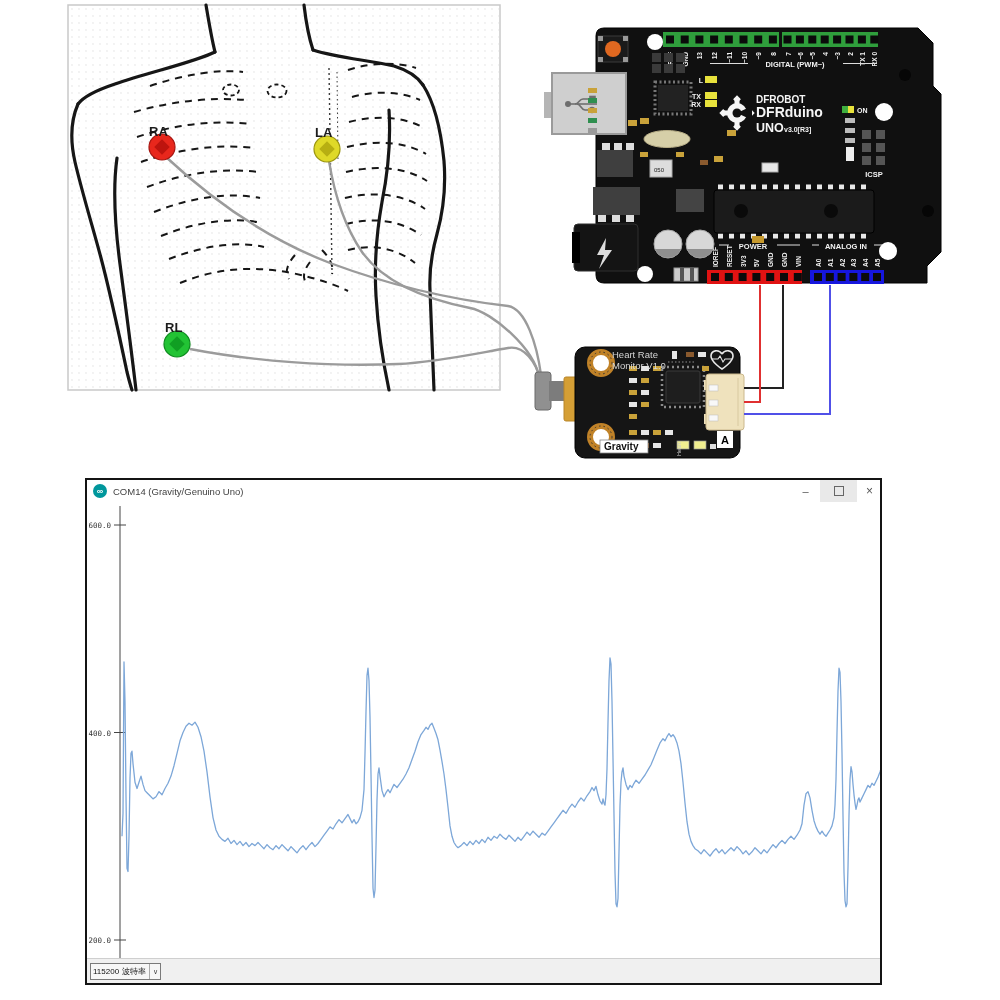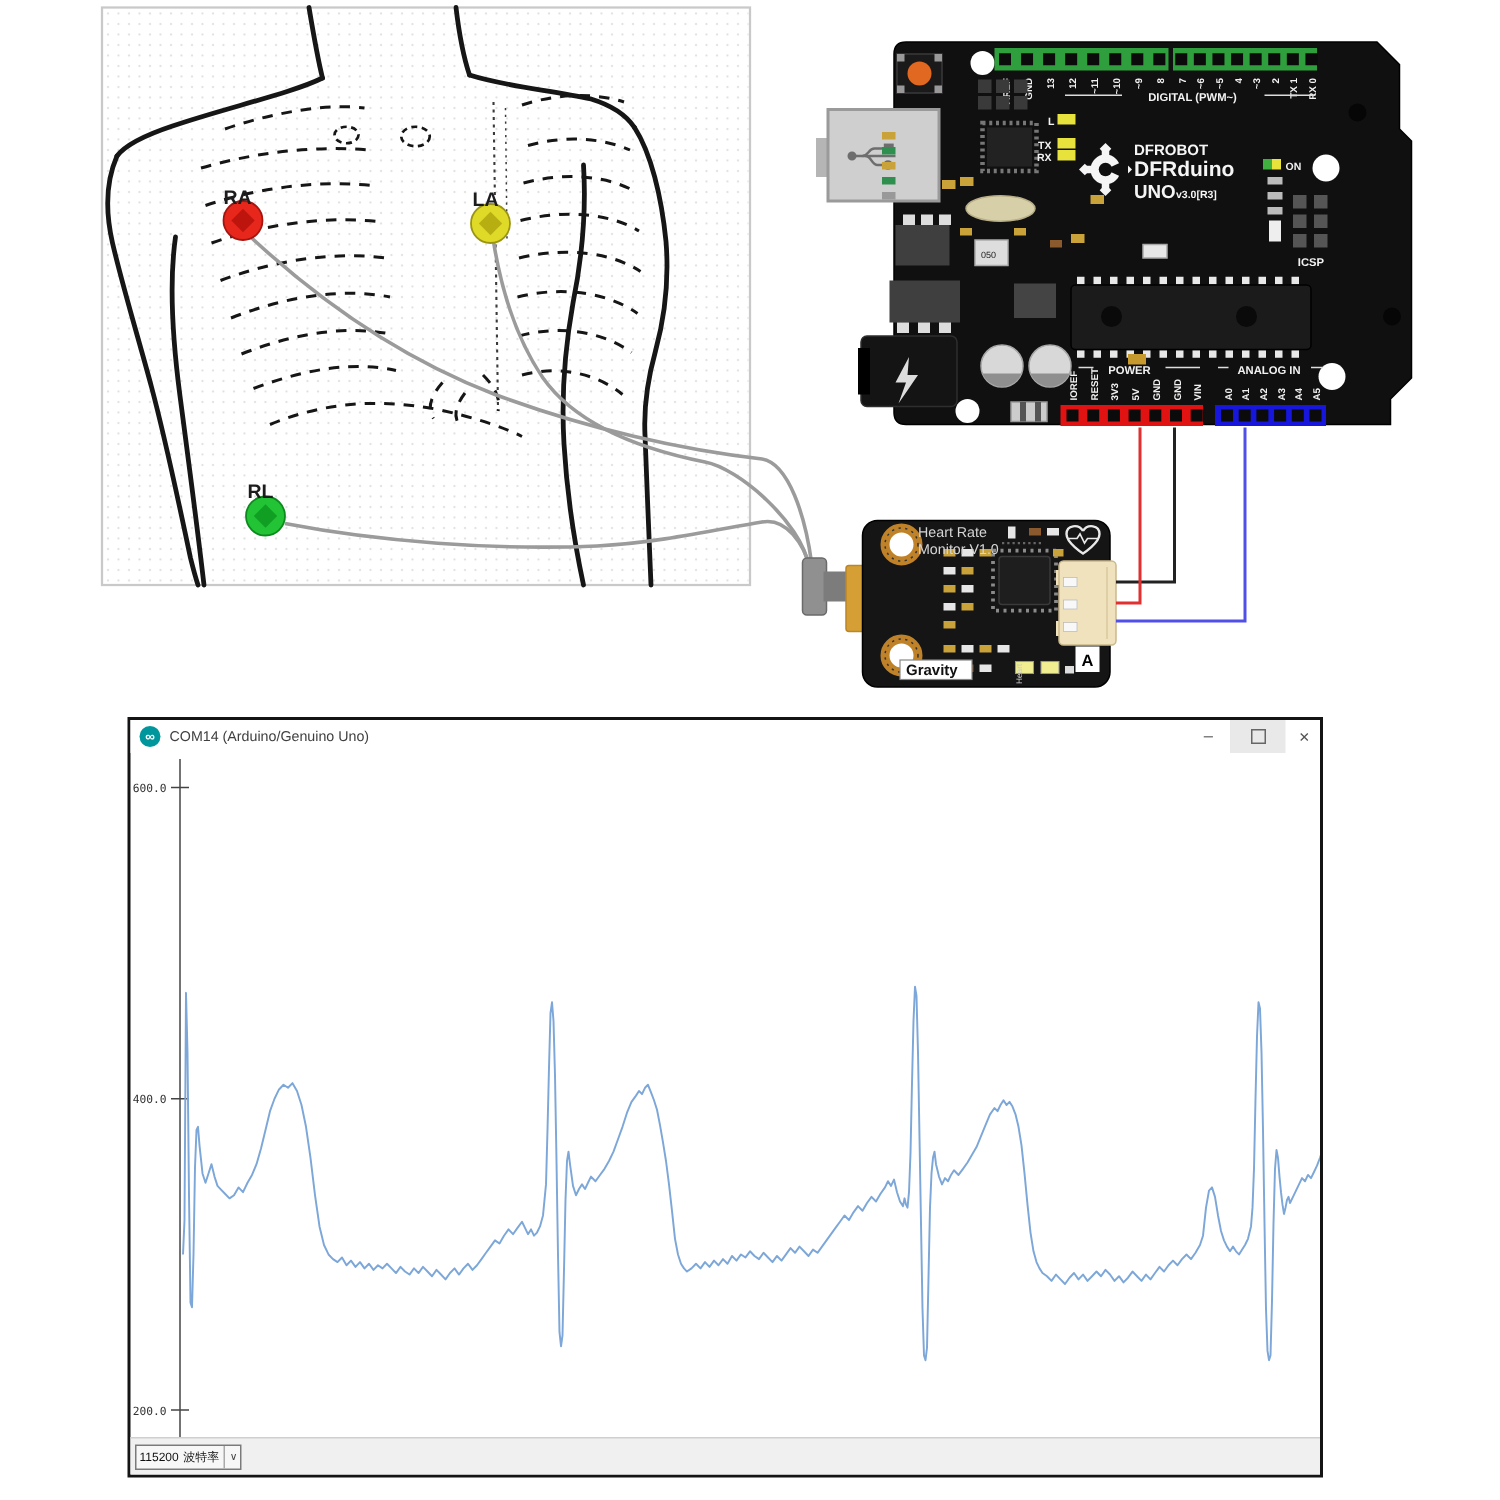--- a/index.html
+++ b/index.html
@@ -424,21 +424,21 @@
         <rect x="752" y="236" width="12" height="7" fill="#c79a2e"></rect>
         <rect x="727" y="130" width="9" height="6" fill="#c9a23a"></rect>
           <rect x="714" y="156" width="9" height="6" fill="#c9a23a"></rect>
       </g>
     </g>
   </svg>
 
   <div class="abs plotter">
     <div class="abs titlebar">
       <span class="abs win-icon">∞</span>
-      <span class="abs win-title">COM14 (Arduino/Genuino Uno)</span>
+      <span class="abs win-title">COM14 (Gravity/Genuino Uno)</span>
       <span class="abs win-btn btn-min">–</span>
       <span class="abs win-btn btn-maxbg">
         <span class="abs btn-max-sq"></span>
       </span>
       <span class="abs win-btn btn-close">×</span>
     </div>
 
     <svg id="plot-svg" class="abs" width="793" height="456" viewBox="0 0 793 456">
         <line x1="33" y1="4" x2="33" y2="456" stroke="#444" stroke-width="1"></line>
         <line x1="27" y1="23" x2="39" y2="23" stroke="#444" stroke-width="1"></line>

